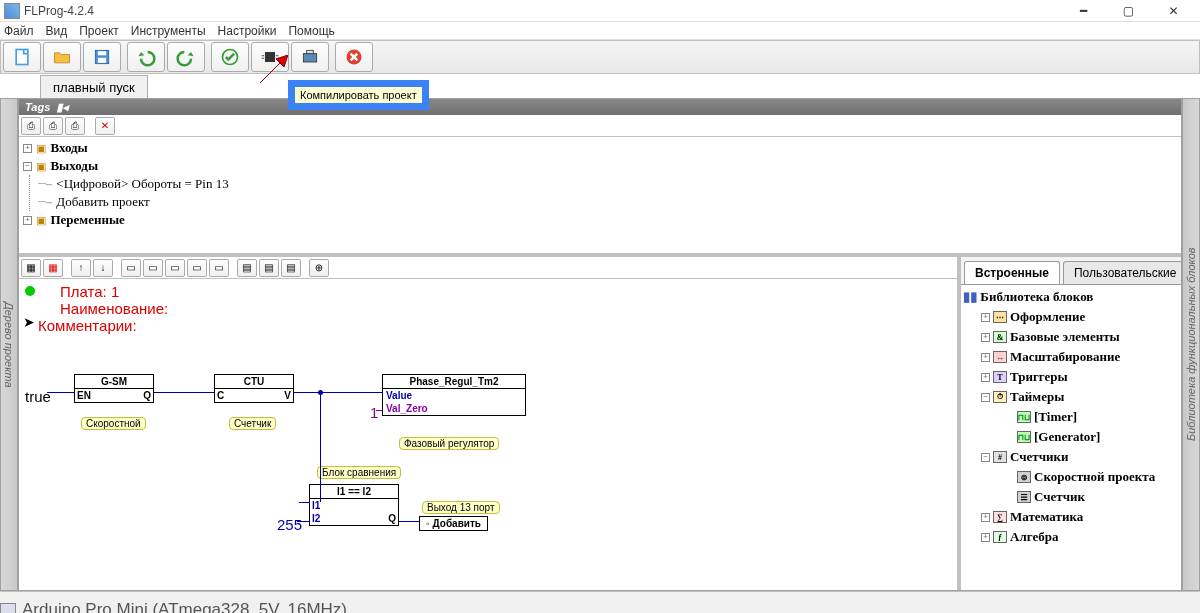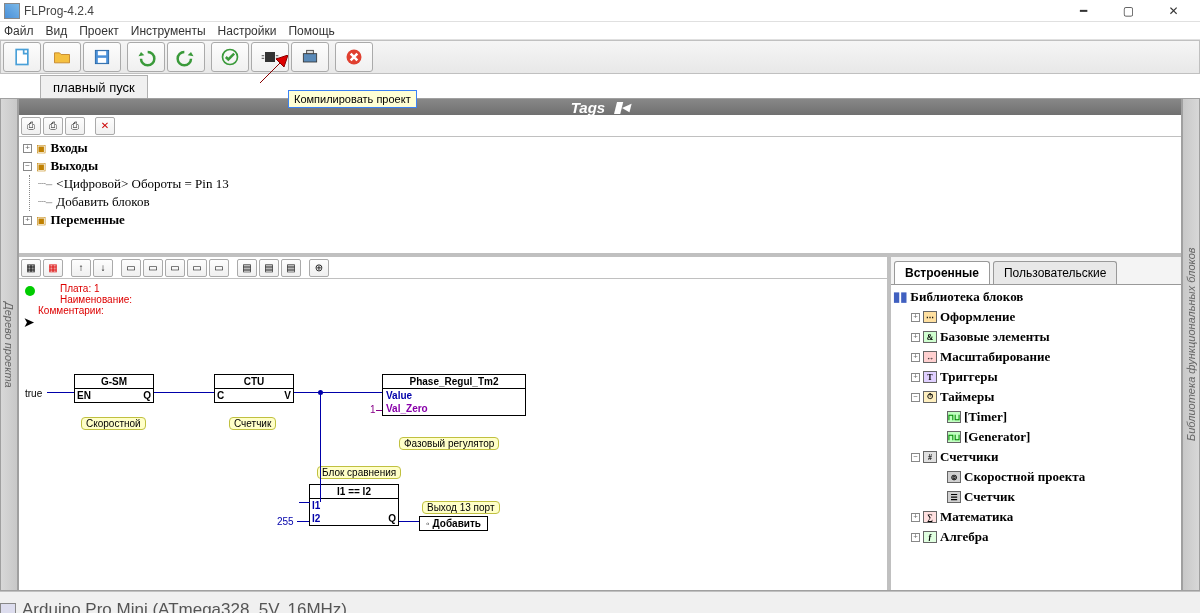--- a/index.html
+++ b/index.html
@@ -19,57 +19,57 @@
 
 .toolbar { height: 34px; background: linear-gradient(#f5f5f5,#e8e8e8); border: 1px solid #c0c0c0; display: flex; align-items: center; padding: 2px; gap: 0; }
 .tb-btn { width: 38px; height: 30px; border: 1px solid #aaa; display: flex; align-items: center; justify-content: center; cursor: pointer; margin-right: 2px; background: linear-gradient(#fdfdfd,#f0f0f0); border-radius: 3px; }
 .tb-btn svg { width: 20px; height: 20px; }
 
 
 .proj-tab-row { height: 24px; display: flex; align-items: flex-end; padding-left: 40px; }
 .proj-tab { background: #f0f0f0; border: 1px solid #b0b0b0; border-bottom: none; padding: 4px 12px 3px 12px; font-size: 13px; font-weight: normal; }
 
 
-.tooltip { position: absolute; left: 288px; top: 90px; background: #ffffd5; border: 1px solid #3b82f6; padding: 2px 5px; font-size: 11px; z-index: 100; color:#000;}
+.tooltip { position: absolute; left: 288px; top: 80px; background: #ffffd5; border: 7px solid #3b82f6; padding: 2px 5px; font-size: 11px; z-index: 100; color:#000;}
 
 
 .redarrow { position: absolute; left: 258px; top: 55px; z-index:99; }
 .redarrow svg { width: 30px; height: 30px; }
 
 
 .main-area { display: flex; height: calc(613px - 22px - 18px - 34px - 24px - 22px); }
 
 
 .vbar { width: 18px; background: linear-gradient(90deg,#d8d8d8,#c8c8c8); border: 1px solid #a0a0a0; writing-mode: vertical-rl; text-align: center; font-style: italic; color: #666; font-size: 11px; display:flex; align-items:center; justify-content:center; }
 
 
 .content-col { flex: 1; display: flex; flex-direction: column; border: 1px solid #a0a0a0; }
 
 
-.tags-header { height: 16px; background: linear-gradient(#888,#707070); color: #fff; font-style: italic; font-size: 15px; display: flex; align-items: center; justify-content: center; padding: 0 6px; font-weight:bold;}
+.tags-header { height: 16px; background: linear-gradient(#888,#707070); color: #fff; font-style: italic; font-size: 11px; display: flex; align-items: center; justify-content: flex-start; padding: 0 6px; font-weight:bold;}
 
 
 .tree-panel { height: 142px; background: #fff; border-bottom: 4px solid #c0c0c0; overflow: hidden; display:flex; flex-direction:column;}
 .tree-toolbar { height: 22px; border-bottom: 1px solid #c0c0c0; display: flex; align-items: center; padding: 2px; gap: 2px; }
 .mini-btn { width: 20px; height: 18px; border: 1px solid #aaa; display: flex; align-items: center; justify-content: center; background: linear-gradient(#fdfdfd,#f0f0f0); cursor: pointer; border-radius: 2px; font-size:10px;}
 .tree-content { padding: 2px 4px; flex:1; overflow:auto;}
 .tree-node { display: flex; align-items: center; gap: 4px; padding: 1px 0; }
 .tree-plus { width: 9px; height: 9px; border: 1px solid #888; display: flex; align-items: center; justify-content: center; font-size: 8px; line-height: 1; cursor: pointer; color:#666;}
 .tree-label { font-weight: bold; font-size: 13px; font-family: 'Times New Roman', serif; }
 .tree-sub { margin-left: 22px; font-family: 'Times New Roman', serif; font-size: 13px; }
 .tree-line { margin-left: 6px; border-left: 1px dotted #888; padding-left: 8px; }
 
 
 .bottom-row { flex: 1; display: flex; overflow:hidden;}
 .canvas-panel { flex: 1; display: flex; flex-direction: column; border-right: 4px solid #c0c0c0; }
 .canvas-toolbar { height: 22px; display: flex; align-items: center; padding: 2px; gap: 2px; border-bottom:1px solid #c0c0c0;}
 .canvas-area { flex: 1; position: relative; background: #fff; overflow: auto; }
 
 
-.lib-panel { width: 290px; display: flex; flex-direction: column; background:#fff;}
+.lib-panel { width: 220px; display: flex; flex-direction: column; background:#fff;}
 .lib-tabs { display: flex; border-bottom: 1px solid #999; background:#f4f4f4; padding-top:4px;}
 .lib-tab { padding: 4px 10px; border: 1px solid #999; border-bottom: none; background: #fff; font-weight: bold; font-size: 12px; cursor:pointer; margin-left:3px; border-radius:3px 3px 0 0;}
 .lib-tab.inactive { background: #e8e8e8; font-weight: normal; }
 .lib-content { flex: 1; overflow: auto; padding: 2px; }
 .lib-node { display: flex; align-items: center; gap: 3px; padding: 2px 0; font-family: 'Times New Roman', serif; font-size: 13px;}
 .lib-node .icon-sq { width: 14px; height: 12px; border: 1px solid #666; display:flex; align-items:center; justify-content:center; font-size:8px;}
 .lib-node.bold { font-weight: bold; }
 .lib-sub { margin-left: 18px; }
 .lib-sub2 { margin-left: 36px; }
 
@@ -80,21 +80,21 @@
 
 .blk { position: absolute; background: #fff; }
 .blk-box { border: 1px solid #000; font-weight: bold; }
 .blk-title { border-bottom: 1px solid #000; text-align: center; font-size: 10px; padding: 1px 2px; }
 .blk-body { display: flex; justify-content: space-between; padding: 1px 2px; font-size: 10px; }
 .blk-label { position: absolute; background: #ffffc8; border: 1px solid #c0c040; font-size: 10px; padding: 0 4px; border-radius:4px; white-space:nowrap;}
 .wire { position: absolute; background: #0000aa; }
 .wire.h { height: 1px; }
 .wire.v { width: 1px; }
 .dot { position:absolute; width:5px; height:5px; background:#0000aa; border-radius:50%;}
-.canv-text { position:absolute; font-size:10px;}
+.canv-text { position:absolute; font-size:15px;}
 
 </style>
 </head>
 <body>
 
 <div class="title-bar">
   <div class="icon"></div>
   <span class="title">FLProg-4.2.4</span>
   <div class="win-controls">
     <div class="win-btn">━</div>
@@ -216,21 +216,21 @@
             <span style="color:#c08000">▣</span>
             <span class="tree-label">Выходы</span>
           </div>
         <div class="tree-sub tree-line">
           <div class="tree-node">
               <span style="color:#888">┈⎯</span>
               <span>&lt;Цифровой&gt; Обороты  = Pin 13</span>
             </div>
           <div class="tree-node">
               <span style="color:#888">┈⎯</span>
-              <span>Добавить блоков</span>
+              <span>Добавить проект</span>
             </div>
         </div>
         <div class="tree-node">
             <span class="tree-plus">+</span>
             <span style="color:#c08000">▣</span>
             <span class="tree-label">Переменные</span>
           </div>
       </div>
     </div>
 

